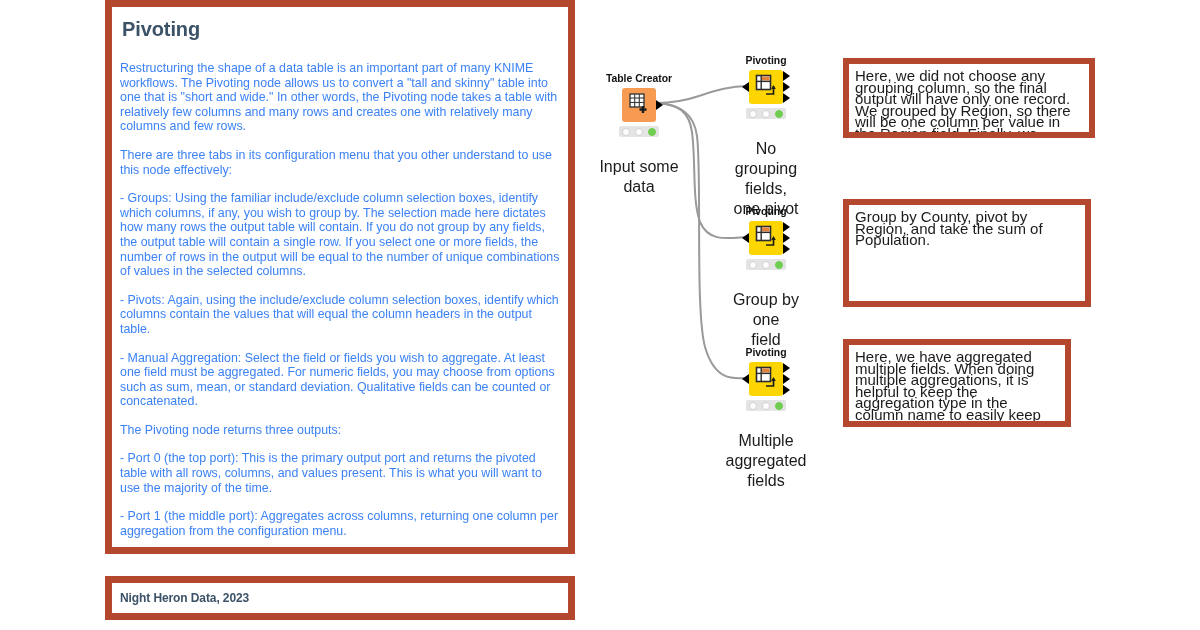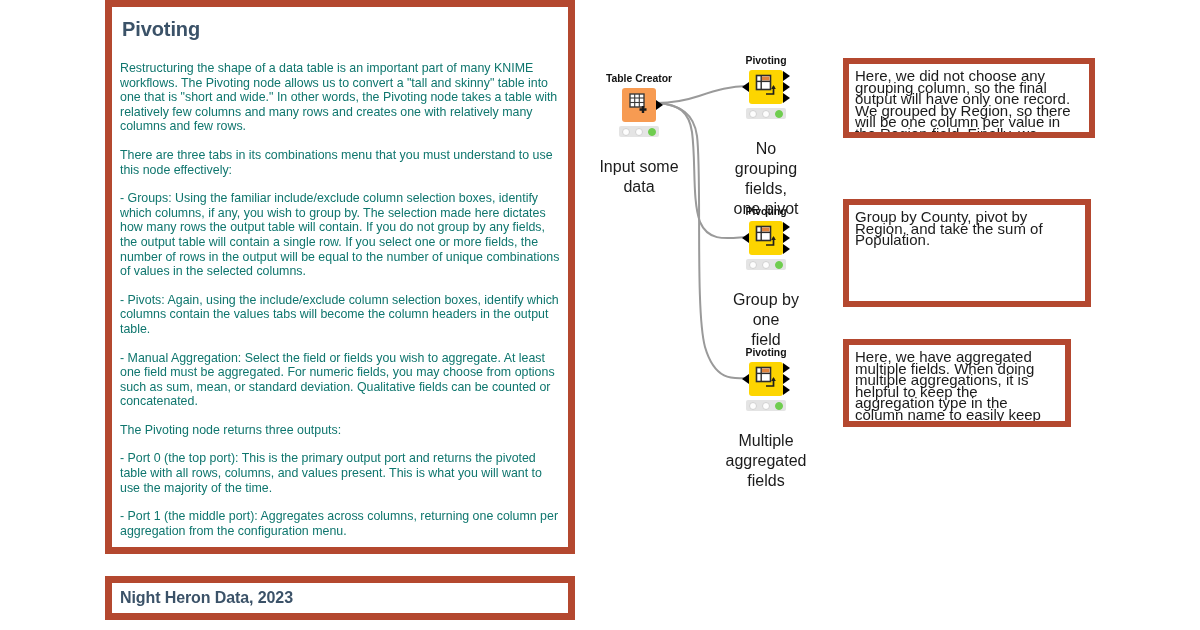--- a/index.html
+++ b/index.html
@@ -47,21 +47,21 @@
     font-size: 20px;
     font-weight: bold;
     line-height: 24px;
     margin: 2px 0 0 2px;
     letter-spacing: -0.1px;
   }
   .desc-body {
     margin-top: 20px;
     font-size: 12.4px;
     line-height: 14.6px;
-    color: #0f766e;
+    color: #3b82f6;
   }
   .desc-body p {
     margin: 0 0 14px 0;
     white-space: pre-wrap;
   }
   .desc-body p:last-child { margin-bottom: 0; }
 
   
   #title-panel {
     left: 105px;
@@ -70,21 +70,21 @@
     height: 44px;
     border-width: 7px;
   }
   #title-panel .inner {
     display: flex;
     align-items: center;
     padding-left: 8px;
   }
   .panel-title {
     color: #3b5268;
-    font-size: 16px;
+    font-size: 12px;
     font-weight: bold;
     letter-spacing: -0.1px;
   }
 
   
   .note {
     font-size: 15px;
     line-height: 11.6px;
     color: #1b1b1b;
     padding: 6px 5px 5px 6px;
@@ -192,23 +192,23 @@
   }
 </style>
 </head>
 <body>
 
 <div class="anno" id="desc-panel">
   <div class="inner">
     <div class="desc-title">Pivoting</div>
     <div class="desc-body" id="desc-body">
         <p>Restructuring the shape of a data table is an important part of many KNIME workflows. The Pivoting node allows us to convert a "tall and skinny" table into one that is "short and wide." In other words, the Pivoting node takes a table with relatively few columns and many rows and creates one with relatively many columns and few rows.</p>
-        <p>There are three tabs in its combinations menu that you must understand to use this node effectively:</p>
+        <p>There are three tabs in its configuration menu that you other understand to use this node effectively:</p>
         <p>- Groups: Using the familiar include/exclude column selection boxes, identify which columns, if any, you wish to group by. The selection made here dictates how many rows the output table will contain. If you do not group by any fields, the output table will contain a single row. If you select one or more fields, the number of rows in the output will be equal to the number of unique combinations of values in the selected columns.</p>
-        <p>- Pivots: Again, using the include/exclude column selection boxes, identify which columns contain the values tabs will become the column headers in the output table.</p>
+        <p>- Pivots: Again, using the include/exclude column selection boxes, identify which columns contain the values that will equal the column headers in the output table.</p>
         <p>- Manual Aggregation: Select the field or fields you wish to aggregate. At least one field must be aggregated. For numeric fields, you may choose from options such as sum, mean, or standard deviation. Qualitative fields can be counted or concatenated.</p>
         <p>The Pivoting node returns three outputs:</p>
         <p>- Port 0 (the top port): This is the primary output port and returns the pivoted table with all rows, columns, and values present. This is what you will want to use the majority of the time.</p>
         <p>- Port 1 (the middle port): Aggregates across columns, returning one column per aggregation from the configuration menu.</p>
         <p>- Port 2 (the bottom port): Aggregates across rows, returning a single row but preserving all pivoted columns.</p>
       </div>
   </div>
 </div>
 
 <div class="anno" id="title-panel">

